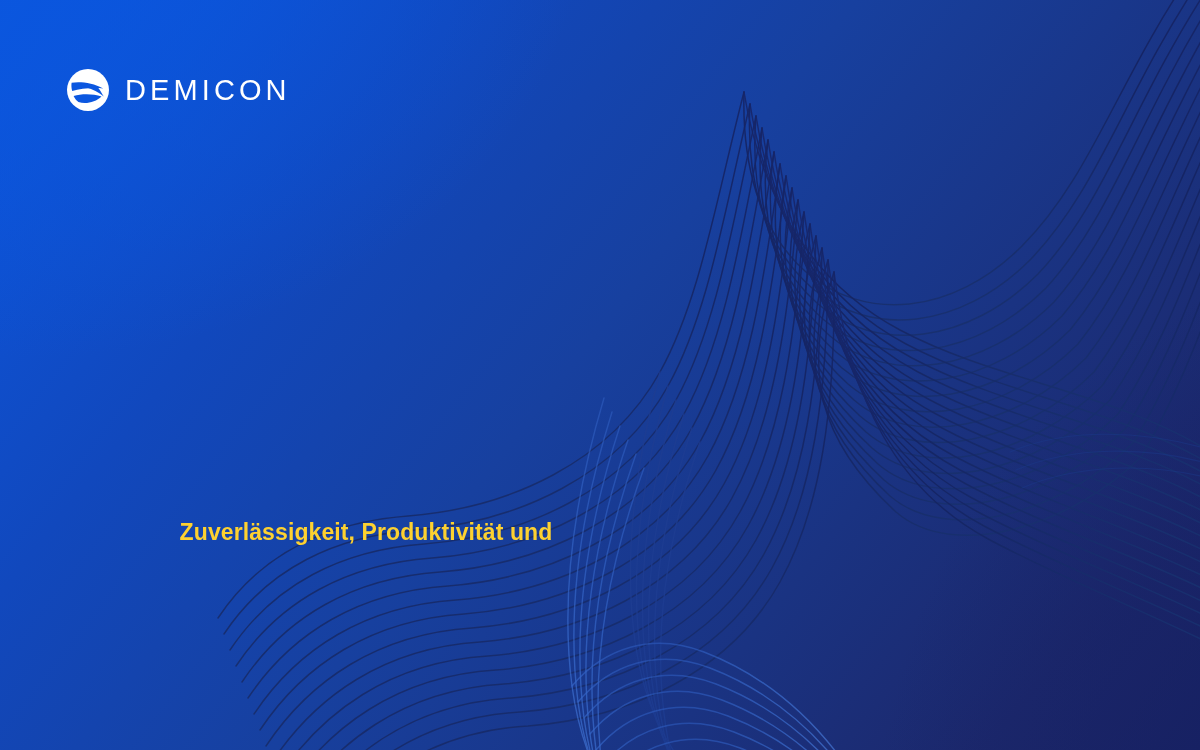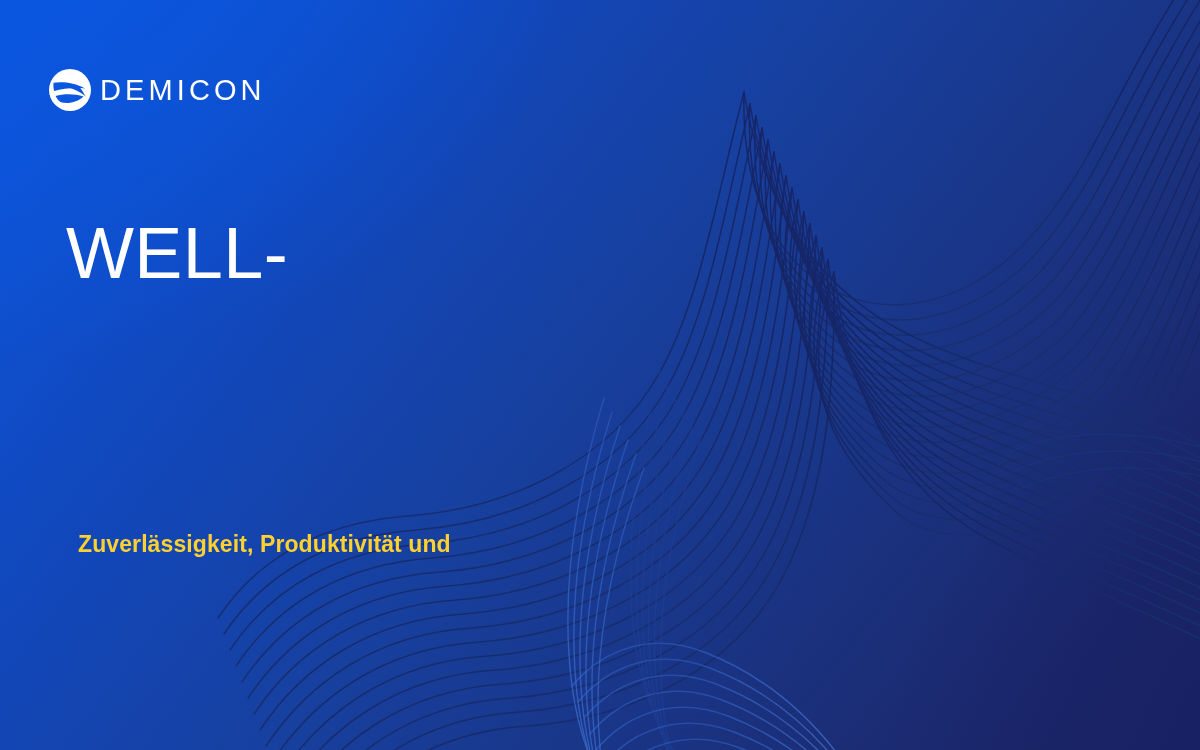--- a/index.html
+++ b/index.html
@@ -28,25 +28,25 @@
     top: 0;
     left: 0;
     width: 1200px;
     height: 750px;
     pointer-events: none;
   }
 
   
   .logo-lockup {
     position: absolute;
-    left: 48px;
+    left: 66px;
     top: 68px;
     display: flex;
     align-items: center;
-    gap: 8px;
+    gap: 15px;
   }
   .logo-mark {
     width: 44px;
     height: 44px;
     flex: 0 0 44px;
     display: block;
   }
   .logo-word {
     color: #ffffff;
     font-size: 29px;
@@ -73,26 +73,27 @@
     -webkit-font-smoothing: antialiased;
   }
   .headline .hl-line { display: block; white-space: nowrap; }
 
   
   .subtitle {
     position: absolute;
     left: 66px;
     top: 506px;
     width: 600px;
-    margin: 12px;
+    margin: 0;
     color: #fdd130;
     font-size: 23px;
     font-weight: 700;
     line-height: 2.28;
     letter-spacing: 0.1px;
+    text-align: center;
     -webkit-font-smoothing: antialiased;
   }
   .subtitle .sub-line { display: block; white-space: nowrap; }
 </style>
 </head>
 <body>
 
 <div class="slide">
 
   <svg class="wave-art" viewBox="0 0 1200 750" preserveAspectRatio="none" aria-hidden="true">
@@ -214,20 +215,19 @@
       <circle cx="22" cy="22" r="21" fill="#ffffff"></circle>
 
       <path d="M5.6 14.8 C13 13.2, 27 14.6, 37.2 20.4 C27.5 19.3, 14.6 20.2, 6.2 23.1 C5.4 20.4, 5.2 17.4, 5.6 14.8 Z" fill="#0b57e0"></path>
       <path d="M7.6 28.0 C15.5 25.5, 27 25.6, 35.5 28.4 C29.5 34.0, 20.2 36.4, 12.4 34.0 C10.4 32.6, 8.8 30.5, 7.6 28.0 Z" fill="#0b57e0"></path>
       <path d="M20.4 19.6 C26.6 21.2, 32.6 24.4, 37.8 28.6 C36.4 26.0, 34.6 22.8, 32.0 19.4 C28.2 19.2, 24.2 19.3, 20.4 19.6 Z" fill="#0b57e0"></path>
     </svg>
     <span class="logo-word">DEMICON</span>
   </div>
 
   <h1 class="headline">
-    <span class="hl-line">WELL-</span>
   </h1>
 
   <p class="subtitle">
     <span class="sub-line">Zuverlässigkeit, Produktivität und</span>
   </p>
 
 </div>
 
 </body></html>

